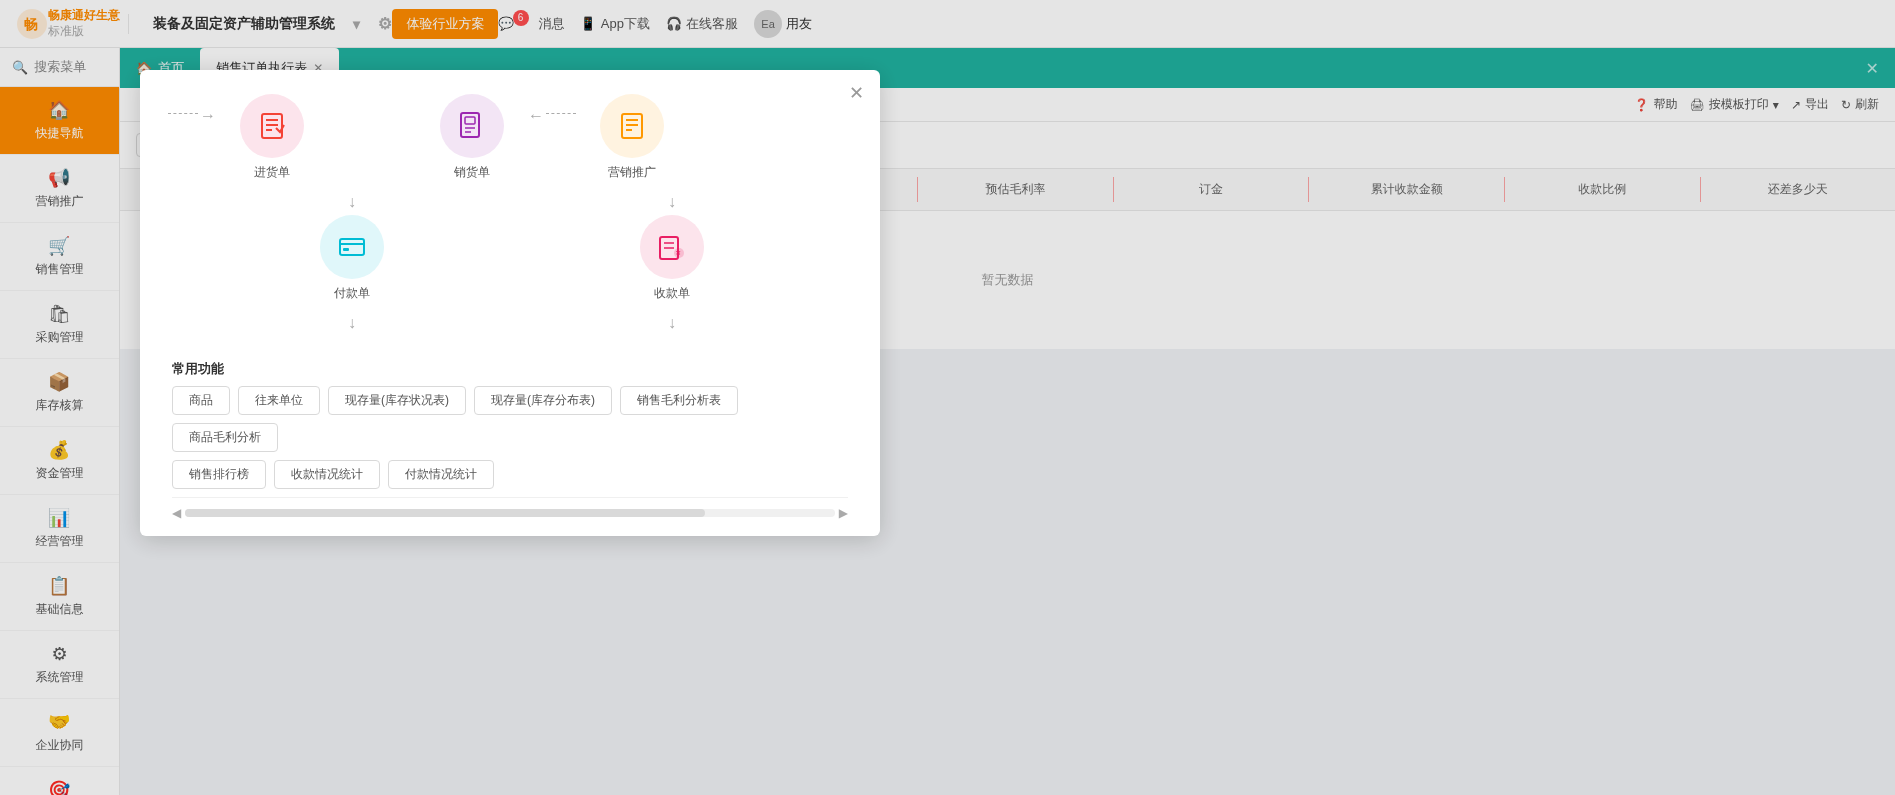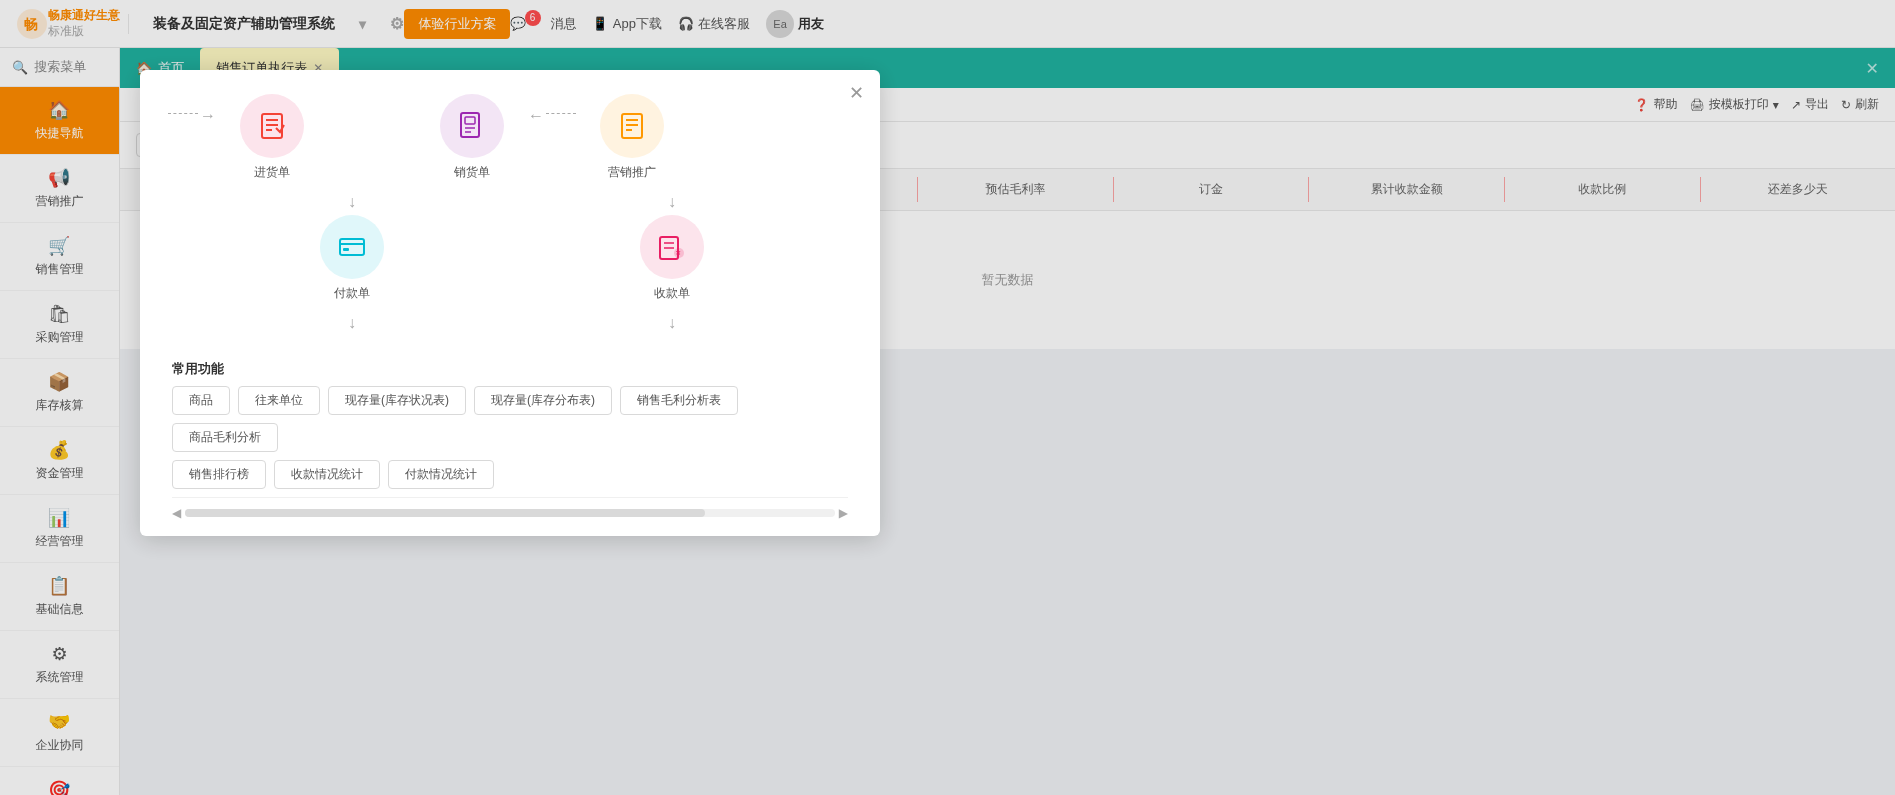--- a/index.html
+++ b/index.html
@@ -19,21 +19,21 @@
     }
     .logo-icon {
       width: 32px;
       height: 32px;
     }
     .logo-text { font-size: 12px; color: #ff8c00; line-height: 1.3; font-weight: bold; }
     .system-title {
       flex: 1;
       display: flex;
       align-items: center;
-      gap: 24px;
+      gap: 18px;
       padding-left: 16px;
       font-size: 14px;
       color: #333;
       font-weight: bold;
     }
     .top-right {
       display: flex;
       align-items: center;
       gap: 16px;
       font-size: 13px;
@@ -72,21 +72,21 @@
     .avatar-circle {
       width: 28px; height: 28px;
       border-radius: 50%;
       background: #d9d9d9;
       display: flex;
       align-items: center;
       justify-content: center;
       font-size: 11px;
       color: #666;
     }
-    .user-label { color: #333; font-size: 13px; font-weight: bold; }
+    .user-label { color: #333; font-size: 13px; }
 
     
     .sidebar {
       position: fixed;
       top: 48px;
       left: 0;
       width: 120px;
       bottom: 0;
       background: #fff;
       border-right: 1px solid #e8e8e8;
@@ -138,21 +138,21 @@
       display: flex;
       align-items: center;
       gap: 6px;
       padding: 0 16px;
       height: 40px;
       cursor: pointer;
       font-size: 13px;
       color: rgba(255,255,255,0.85);
     }
     .tab-item.active {
-      background: #fef9c3;
+      background: #ffffff;
       color: #333;
       border-radius: 4px 4px 0 0;
     }
     .tab-home {
       color: #fff;
     }
     .tab-close {
       font-size: 12px;
       color: #888;
       cursor: pointer;

